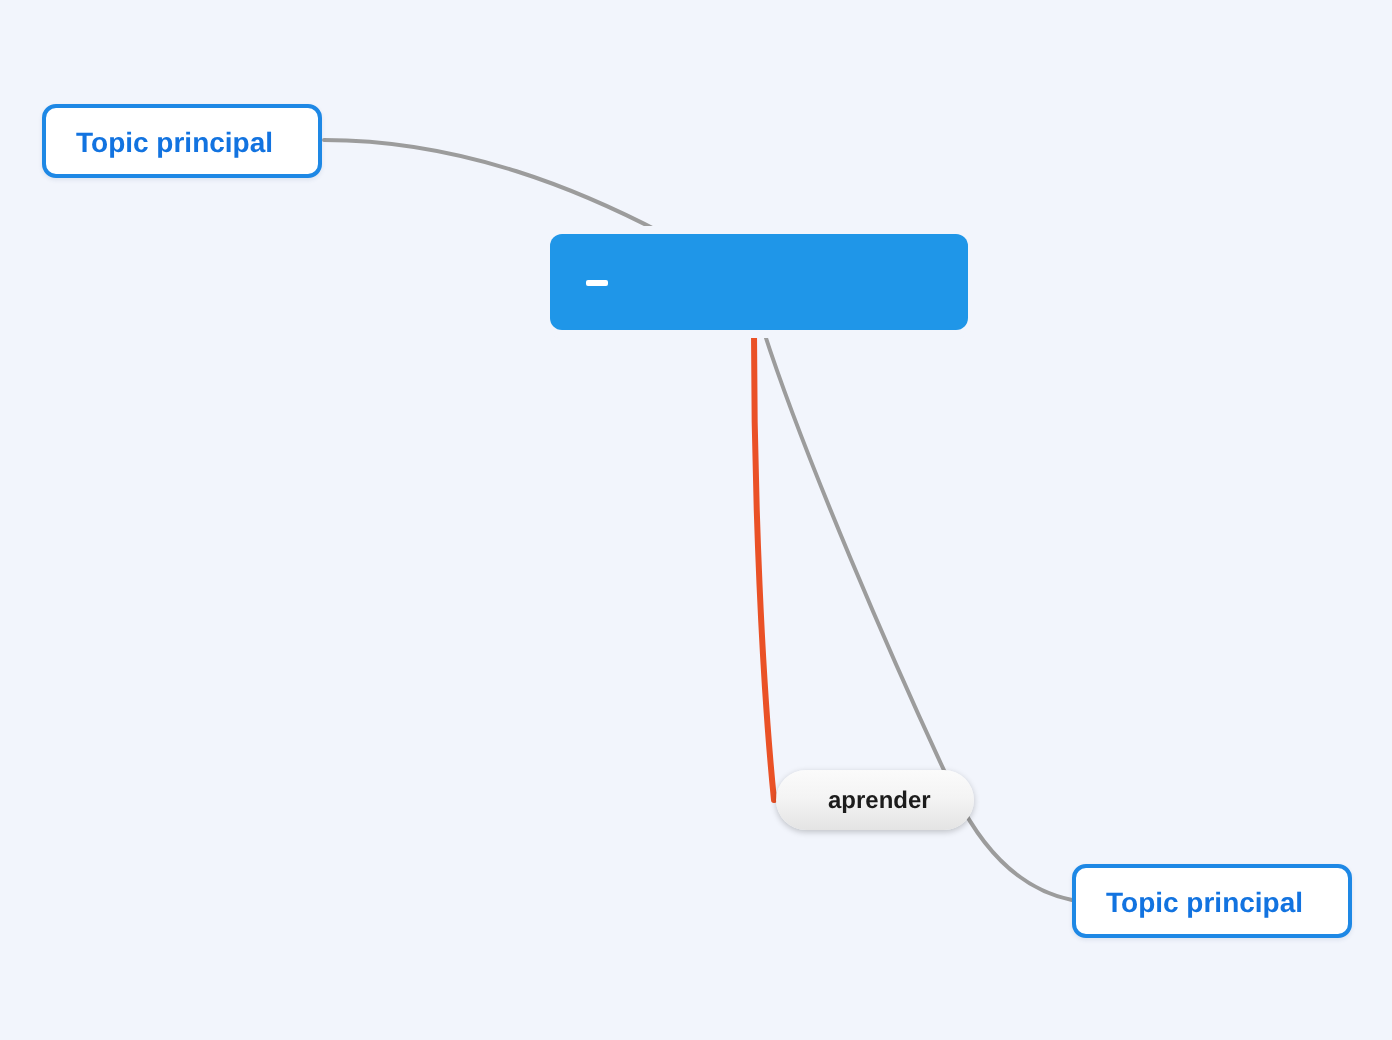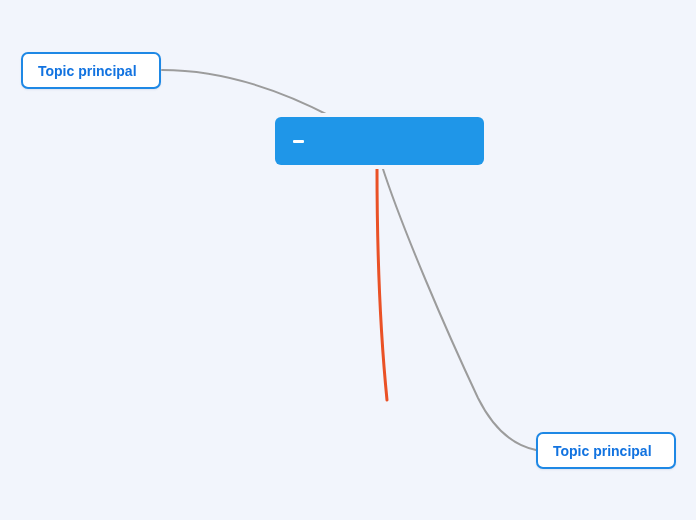--- a/index.html
+++ b/index.html
@@ -120,18 +120,21 @@
   <div class="node node-root" id="node-root">
     <span class="collapse-toggle">
       <span class="bar"></span>
     </span>
   </div>
 
   <div class="node node-topic" id="node-topic-tl">
     <span class="topic-label">Topic principal</span>
   </div>
 
+  <div class="node node-pill" id="node-pill-apr">
+    <span class="pill-label">aprender</span>
+  </div>
 
   <div class="node node-topic" id="node-topic-br">
     <span class="topic-label">Topic principal</span>
   </div>
 
 </div>
 
 </body></html>

